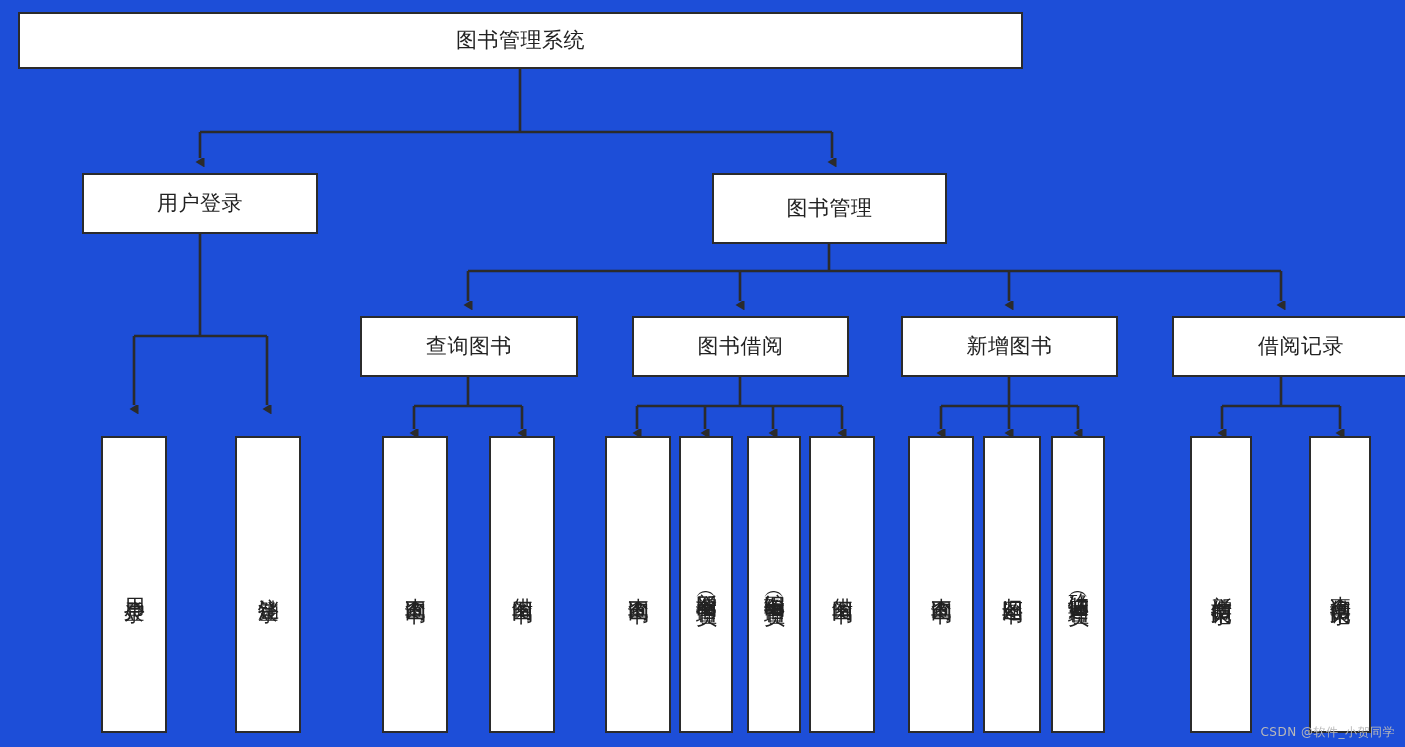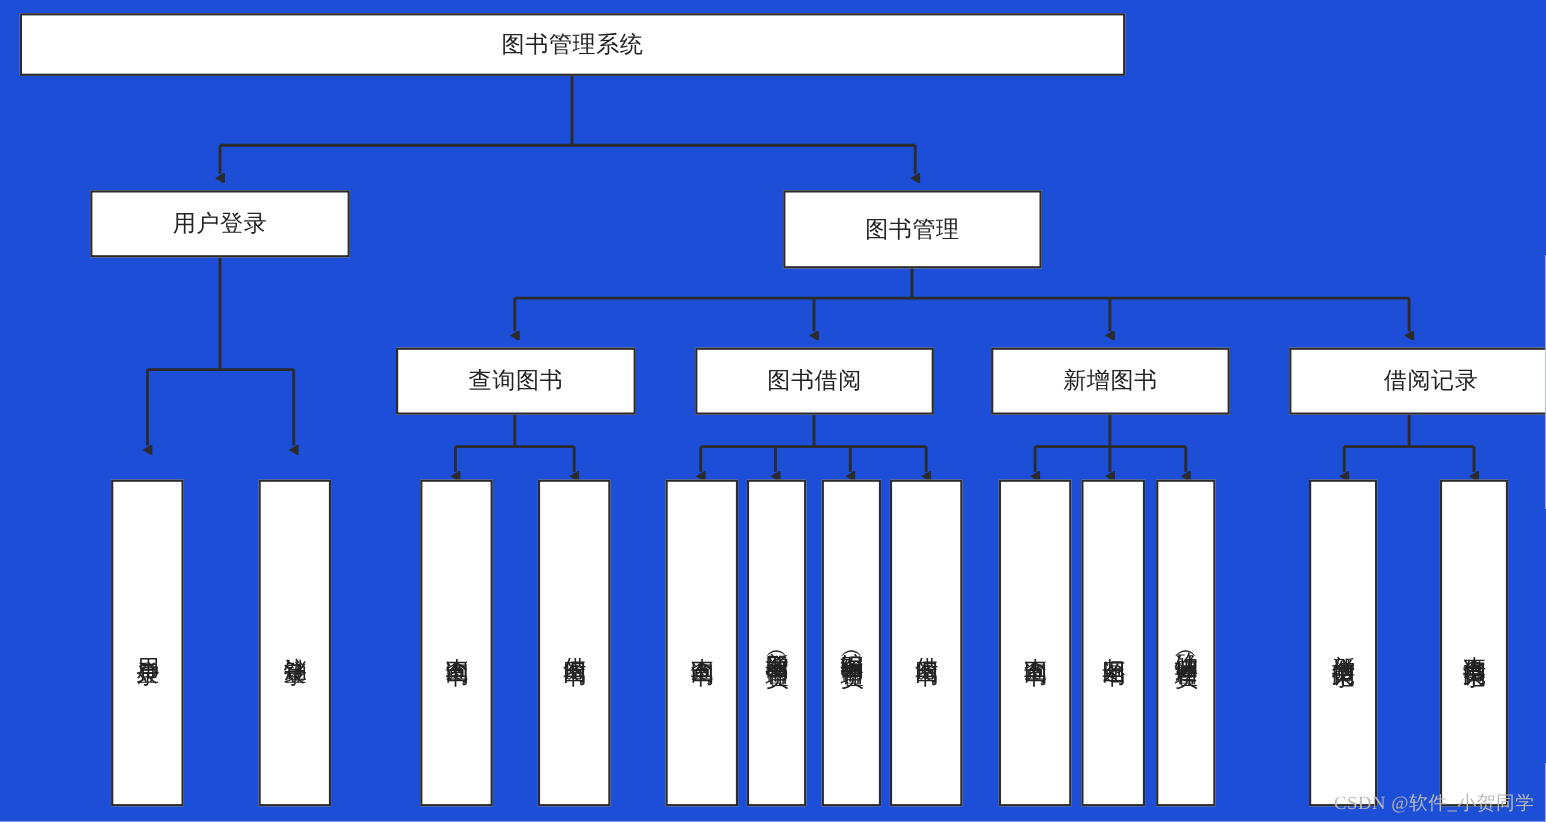--- a/index.html
+++ b/index.html
@@ -52,26 +52,25 @@
     text-orientation: upright;
     white-space: nowrap;
     letter-spacing: 2px;
     font-size: 21px;
     line-height: 1;
   }
   #watermark {
     position: absolute;
     right: 10px;
     bottom: 6px;
-    font-size: 17px;
+    font-size: 12px;
     color: #b9b9b9;
     letter-spacing: 0.5px;
     white-space: nowrap;
     pointer-events: none;
-    font-family: Liberation Serif, serif;
   }
 </style>
 </head>
 <body>
 
 <div id="diagram-root">
 
   <svg id="diagram-svg" viewBox="0 0 1405 747" xmlns="http://www.w3.org/2000/svg">
     <defs>
       <marker id="arrow" markerWidth="9" markerHeight="11" refX="0.5" refY="5.5" orient="auto" markerUnits="userSpaceOnUse">

